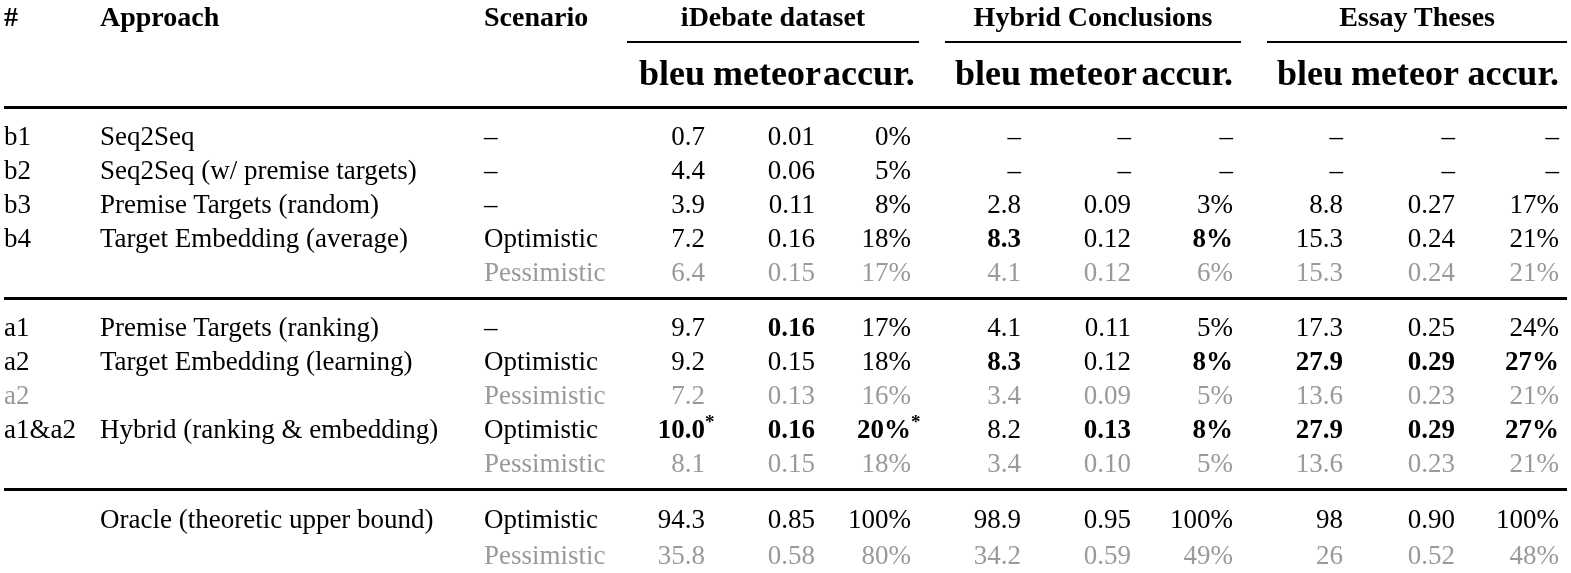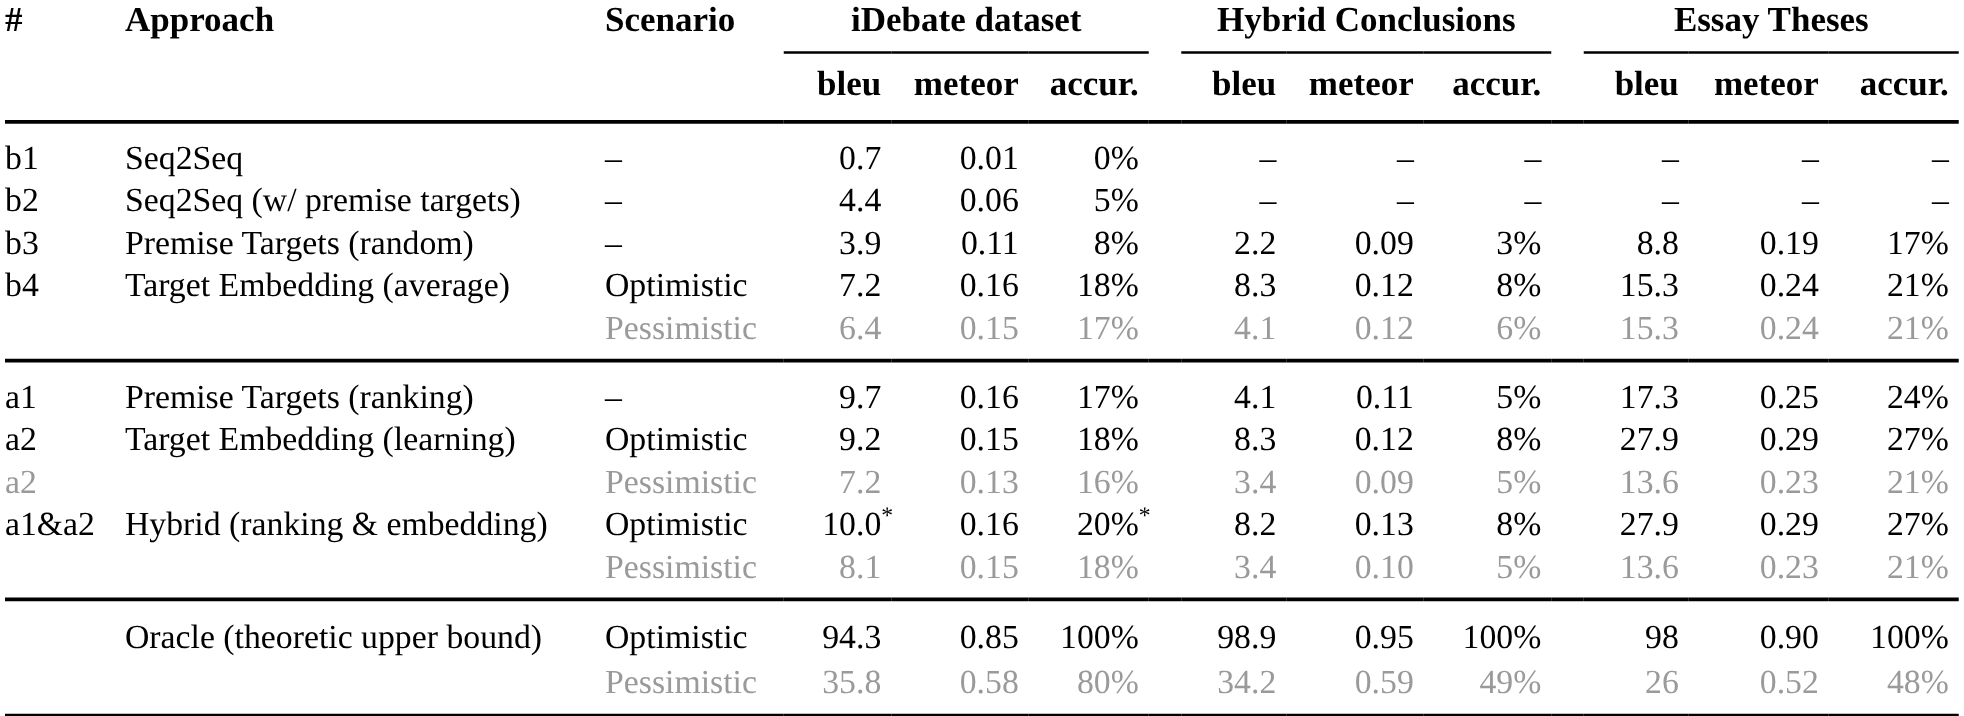--- a/index.html
+++ b/index.html
@@ -45,21 +45,21 @@
     vertical-align: top;
     padding-top: 1px;
     font-size: 28px;
     border-bottom: 2px solid var(--rule-color, #000);
     padding-bottom: 8px;
   }
   th.metric {
     font-weight: bold;
     text-align: right;
     padding: 9px 8px 12px 0;
-    font-size: 28px;
+    font-size: 36px;
     margin-top: 32px;
   }
   
   td {
     height: 34px;
     line-height: 34px;
   }
   td.num, td.approach {
     text-align: left;
   }
@@ -68,21 +68,21 @@
   }
   td.metric {
     text-align: right;
     padding-right: 8px;
   }
   tbody tr:first-child td { padding-top: 10px; }
   tbody tr:last-child td { padding-bottom: 8px; }
   tbody.section { border-top: 3px solid var(--rule-color, #000); }
   tbody.oracle td { height: 36px; line-height: 36px; }
   tr.muted td { color: var(--muted-color, #9a9a9a); }
-  .bold { font-weight: normal; }
+  .bold { font-weight: bold; }
   sup.star {
     display: inline-block;
     width: 0;
     overflow: visible;
     font-size: 19px;
     vertical-align: super;
     line-height: 0;
   }
 </style>
 </head>
@@ -166,26 +166,26 @@
           <td class="metric"><span>–</span></td>
         </tr>
         <tr>
           <td class="num">b3</td>
           <td class="approach">Premise Targets (random)</td>
           <td class="scenario">–</td>
           <td class="metric"><span>3.9</span></td>
           <td class="metric"><span>0.11</span></td>
           <td class="metric"><span>8%</span></td>
           <td></td>
-          <td class="metric"><span>2.2</span></td>
+          <td class="metric"><span>2.8</span></td>
           <td class="metric"><span>0.09</span></td>
           <td class="metric"><span>3%</span></td>
           <td></td>
           <td class="metric"><span>8.8</span></td>
-          <td class="metric"><span>0.19</span></td>
+          <td class="metric"><span>0.27</span></td>
           <td class="metric"><span>17%</span></td>
         </tr>
         <tr>
           <td class="num">b4</td>
           <td class="approach">Target Embedding (average)</td>
           <td class="scenario">Optimistic</td>
           <td class="metric"><span>7.2</span></td>
           <td class="metric"><span>0.16</span></td>
           <td class="metric"><span>18%</span></td>
           <td></td>

